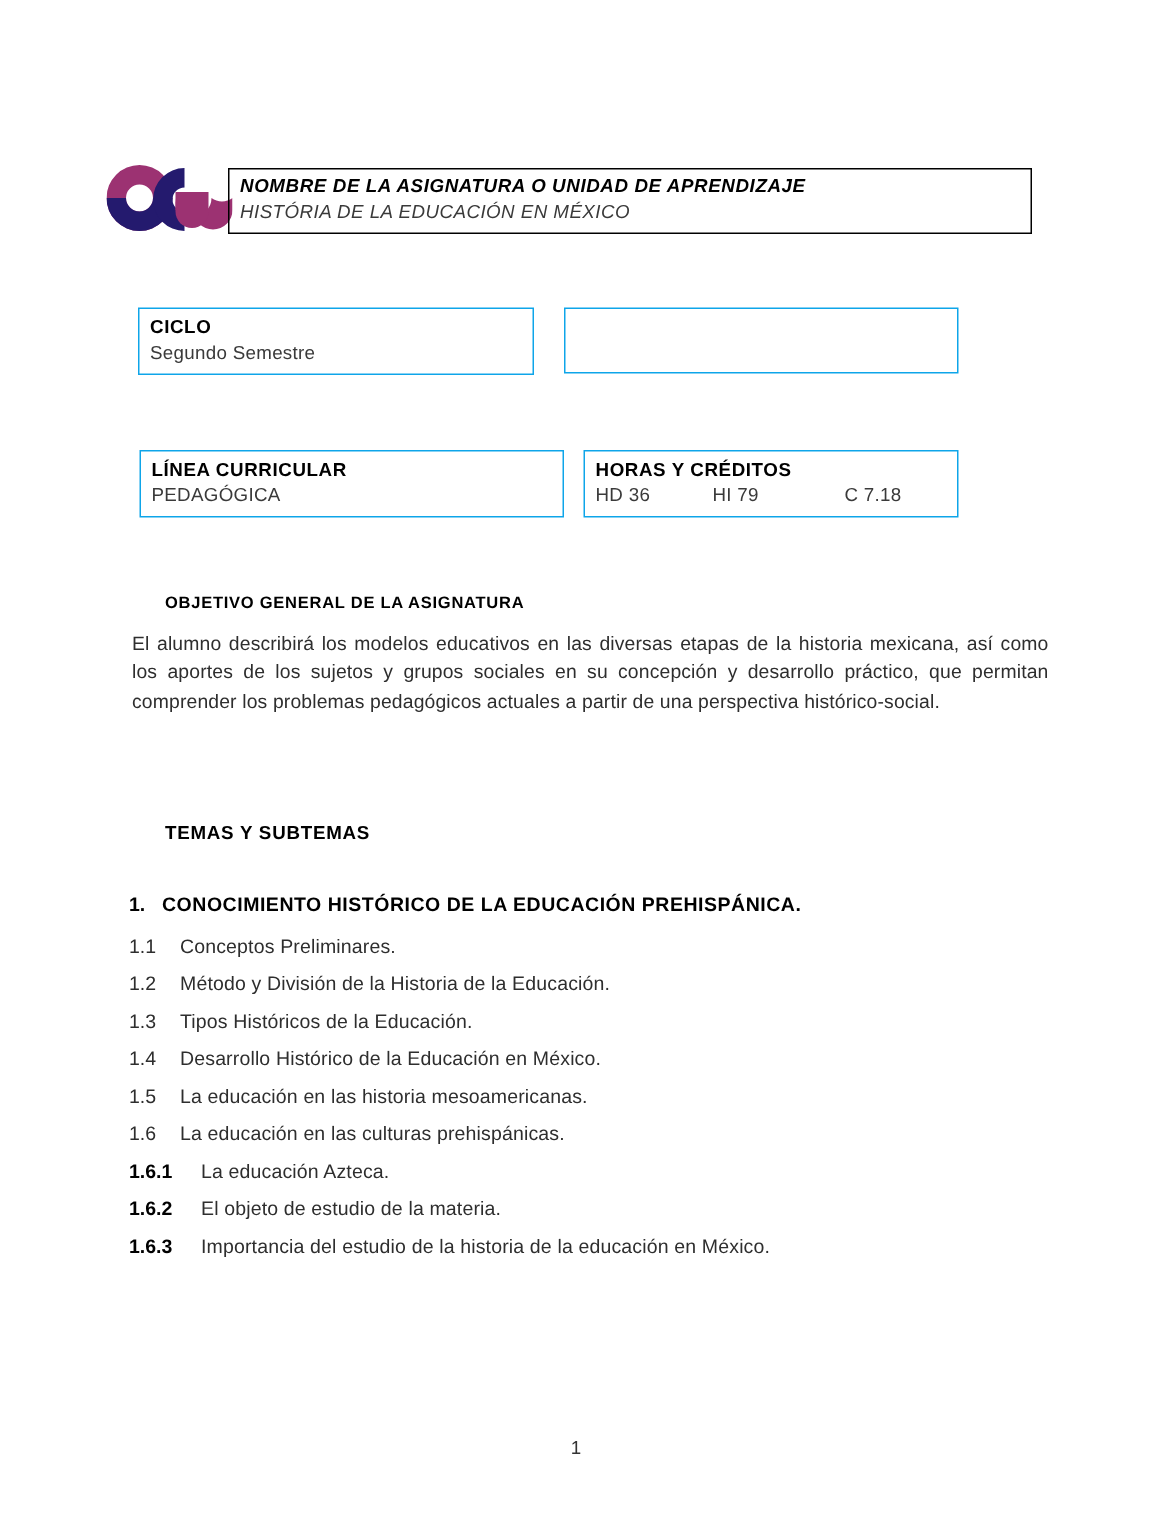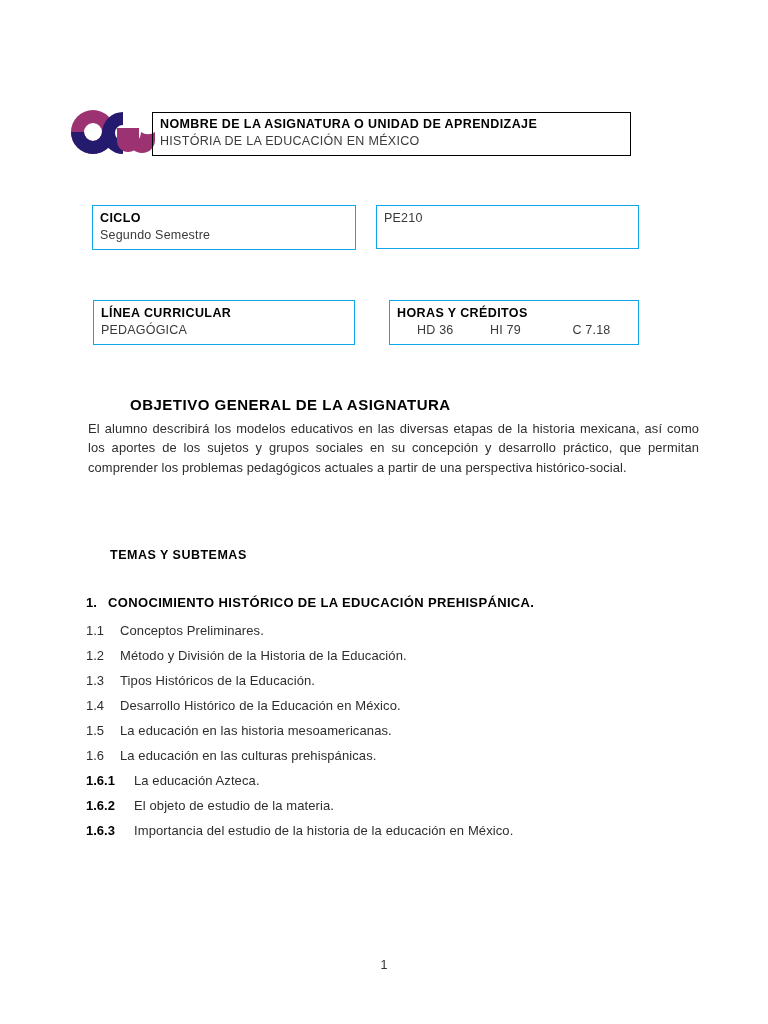--- a/index.html
+++ b/index.html
@@ -23,25 +23,26 @@
     top: 110px;
     width: 84px;
     height: 50px;
   }
 
   
   #header-box {
     position: absolute;
     left: 152px;
     top: 112px;
-    width: 479px;
+    width: 536px;
     height: 44px;
     border: 1px solid #000000;
     box-sizing: border-box;
     padding: 3px 0 0 7px;
+    font-style: italic;
   }
   #header-box .hdr-title {
     font-size: 12.5px;
     font-weight: bold;
     letter-spacing: 0.4px;
     line-height: 17px;
     white-space: nowrap;
   }
   #header-box .hdr-sub {
     font-size: 12.5px;
@@ -70,39 +71,38 @@
     font-size: 12.5px;
     font-weight: normal;
     color: #3a3a3a;
     letter-spacing: 0.2px;
     line-height: 17px;
     white-space: nowrap;
   }
 
   #box-ciclo    { left: 92px;  top: 205px; width: 264px; height: 45px; }
   #box-clave    { left: 376px; top: 205px; width: 263px; height: 44px; }
-  #box-linea    { left: 93px;  top: 300px; width: 262px; height: 45px; }
+  #box-linea    { left: 93px;  top: 300px; width: 283px; height: 45px; }
   #box-horas    { left: 389px; top: 300px; width: 250px; height: 45px; }
 
-  .horas-row { display: flex; margin-left: 20px; }
+  .horas-row { display: flex; }
   .horas-row span { display: inline-block; }
   .hc-1 { width: 78px; }
   .hc-2 { width: 88px; }
   .hc-3 { width: 70px; }
 
   
   #objective-heading {
     position: absolute;
     left: 110px;
     top: 396px;
-    font-size: 15px;
+    font-size: 11px;
     font-weight: bold;
     letter-spacing: 0.5px;
     white-space: nowrap;
-    margin-left: 20px;
   }
   #objective-text {
     position: absolute;
     left: 88px;
     top: 419px;
     width: 611px;
     font-size: 12.9px;
     line-height: 19.4px;
     color: #2e2e2e;
     text-align: justify;
@@ -192,21 +192,20 @@
   <div class="hdr-title">NOMBRE DE LA ASIGNATURA O UNIDAD DE  APRENDIZAJE</div>
   <div class="hdr-sub">HISTÓRIA DE LA EDUCACIÓN EN MÉXICO</div>
 </div>
 
 <div class="info-box" id="box-ciclo">
   <div class="ib-label">CICLO</div>
   <div class="ib-value">Segundo Semestre</div>
 </div>
 
 <div class="info-box" id="box-clave">
-  <div class="ib-value">PE210</div>
 </div>
 
 <div class="info-box" id="box-linea">
   <div class="ib-label">LÍNEA CURRICULAR</div>
   <div class="ib-value">PEDAGÓGICA</div>
 </div>
 
 <div class="info-box" id="box-horas">
   <div class="ib-label">HORAS Y CRÉDITOS</div>
   <div class="ib-value horas-row">

